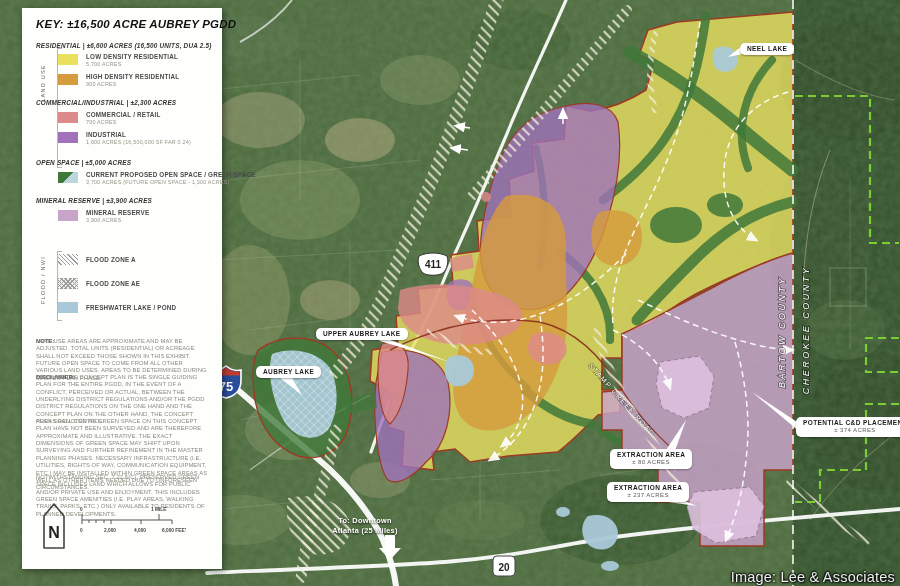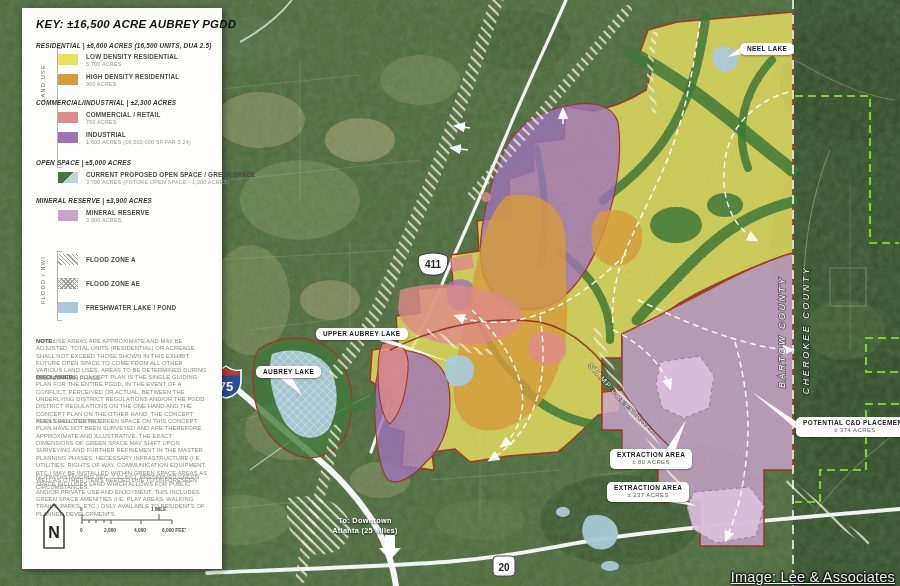--- a/index.html
+++ b/index.html
@@ -33,21 +33,21 @@
   
   .callout{position:absolute;background:#fff;border-radius:5px;color:#1b1b1b;
            font-weight:bold;font-size:6.5px;letter-spacing:.4px;padding:2px 7px;
            text-align:center;line-height:1.3;box-shadow:0 1px 2px rgba(0,0,0,.35);
            white-space:nowrap;}
   .callout .sub{display:block;font-weight:normal;color:#5c5c5c;font-size:6px;}
   .atl-note{position:absolute;left:326px;top:516px;width:78px;color:#fff;font-weight:bold;
             font-size:7.3px;line-height:1.35;text-align:center;letter-spacing:.3px;
             text-shadow:0 1px 2px rgba(0,0,0,.8);}
   .credit{position:absolute;right:5px;bottom:1px;color:#efefef;font-size:14.5px;
-          letter-spacing:.2px;text-shadow:-1px 0 2px #000,1px 1px 2px #000,0 -1px 2px #000;text-decoration:underline;}
+          letter-spacing:.2px;text-shadow:-1px 0 2px #000,1px 1px 2px #000,0 -1px 2px #000;}
 </style>
 </head>
 <body>
 
 <div class="stage">
 
   <svg width="900" height="586" viewBox="0 0 900 586" style="position:absolute;left:0;top:0;">
     <defs>
       <pattern id="pHatch" width="7" height="7" patternUnits="userSpaceOnUse" patternTransform="rotate(45)">
         <line x1="0" y1="1" x2="7" y2="1" stroke="#f2eedd" stroke-width="2.4"></line>

